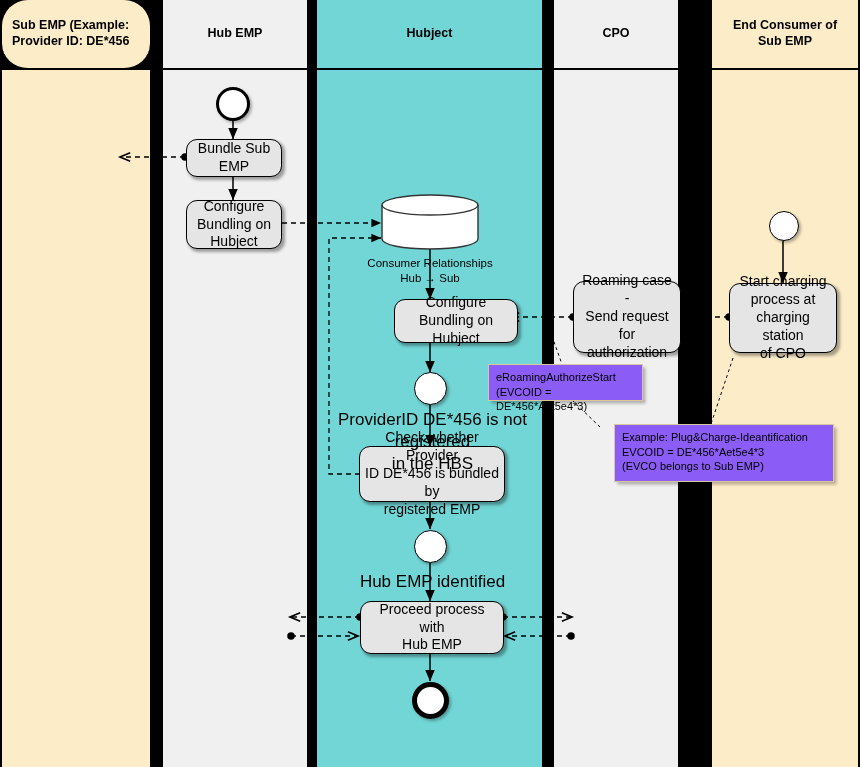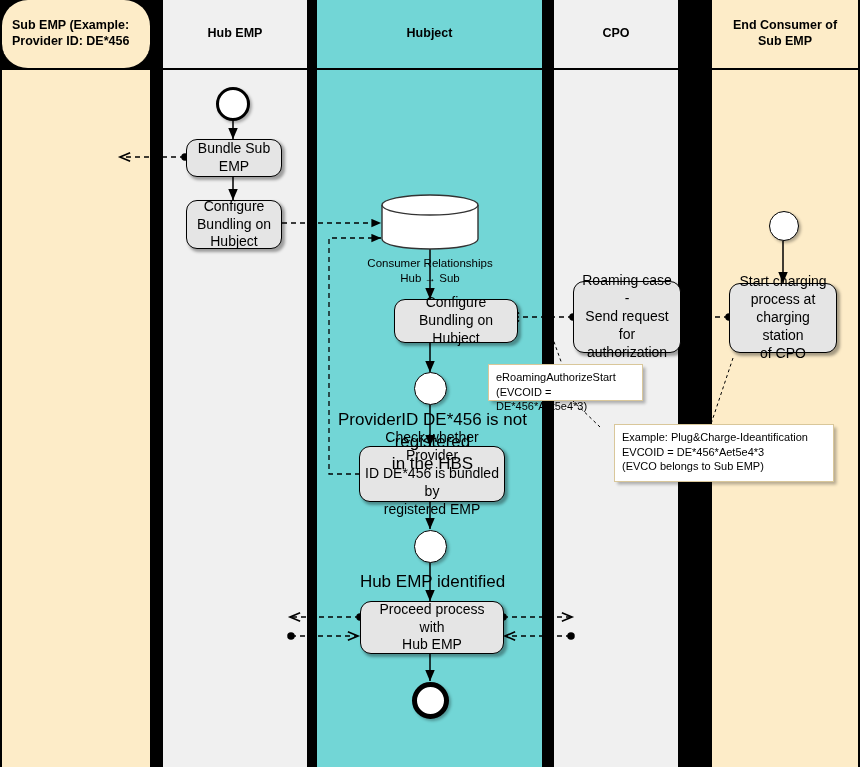--- a/index.html
+++ b/index.html
@@ -109,21 +109,21 @@
     text-align: center;
     font-size: 17px;
     line-height: 1.3;
     color: #000;
     white-space: pre-line;
   }
 
   
   .note {
     position: absolute;
-    background: #ffffff;
+    background: #8b5cf6;
     border: 1px solid #d9c79a;
     box-shadow: 2.5px 2.5px 3px rgba(0,0,0,0.28);
     font-size: 11px;
     line-height: 1.32;
     color: #000;
     padding: 5px 7px;
     box-sizing: border-box;
     white-space: pre-line;
   }
 </style>

